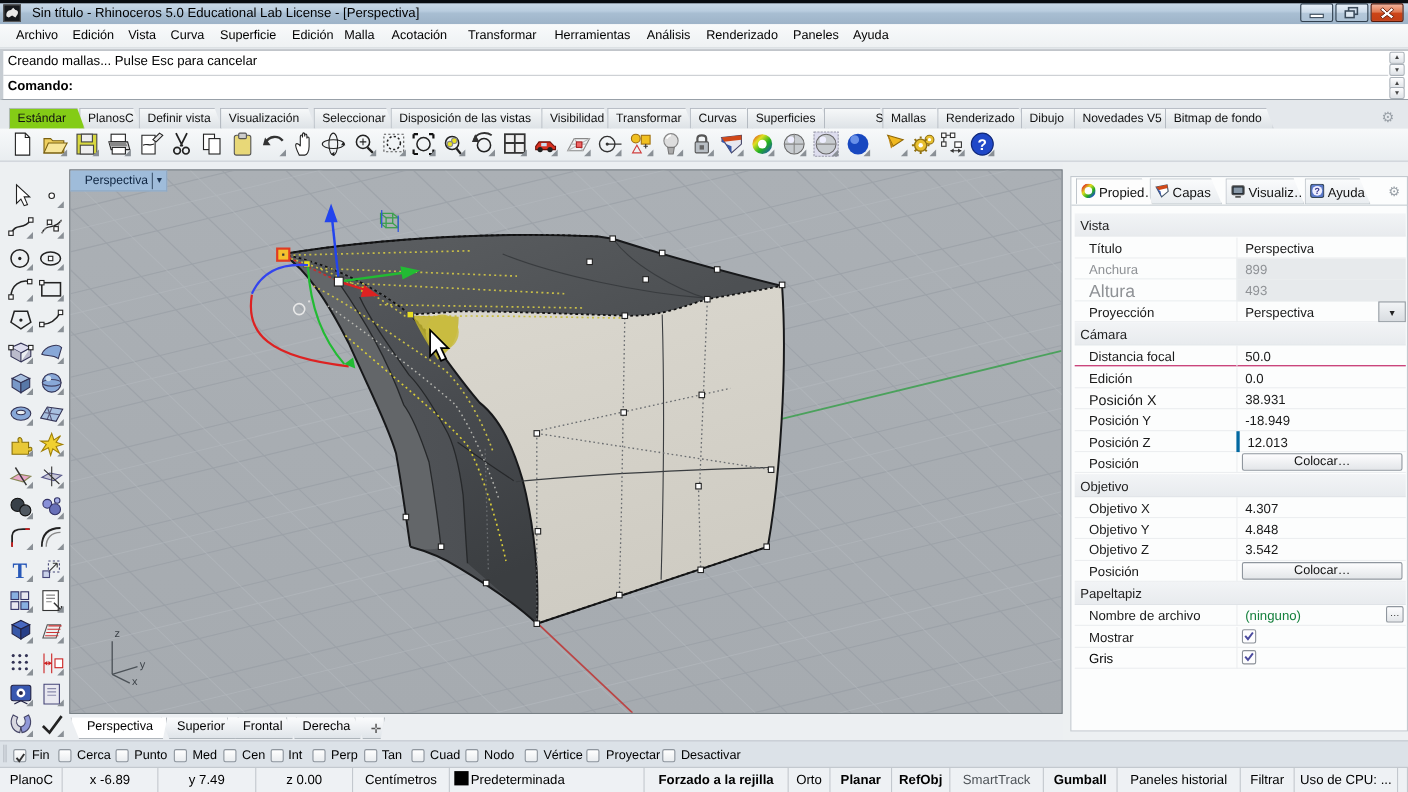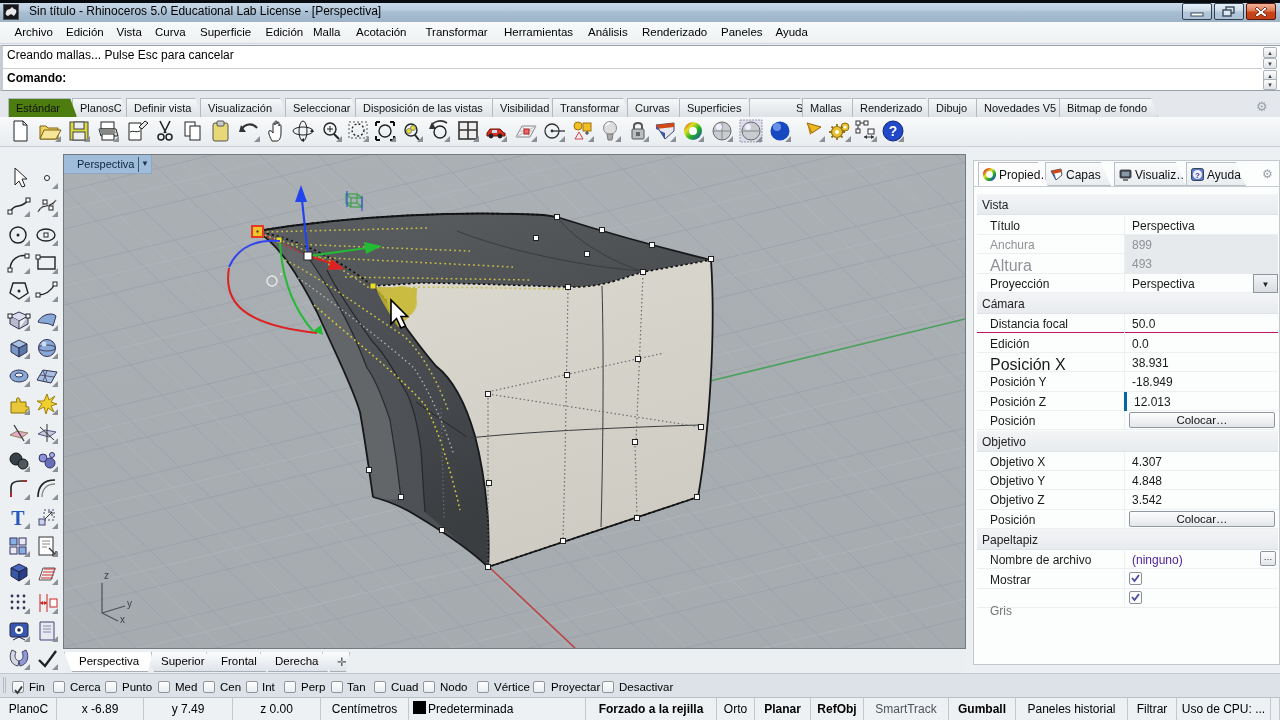--- a/index.html
+++ b/index.html
@@ -24,21 +24,21 @@
 
 #cmdarea { left:0; top:45px; width:1280px; height:46px; background:#fff; border-top:1px solid #98a0a8; border-bottom:1px solid #98a0a8; border-left:3px solid #c6ccd2;}
 #cmd1 { left:7px; top:48px; font-size:12px; color:#000; }
 #cmddiv { left:3px; top:68px; width:1259px; height:1px; background:#c9cdd1; }
 #cmd2 { left:7px; top:71px; font-size:12px; font-weight:bold; color:#000; }
 .sbtn { position:absolute; left:1263px; width:14px; height:11px; background:linear-gradient(#fdfdfe,#dfe3e7); border:1px solid #aab1b8; border-radius:2px; font-size:6px; color:#444; text-align:center; line-height:10px;}
 
 
 #tabbar { left:0; top:91px; width:1280px; height:26px; background:#e4e8ec; }
 .ttab { position:absolute; top:98px; height:19px; background:linear-gradient(#f6f8f9,#dde2e6); border:1px solid #b4bac1; border-bottom:none; font-size:11px; color:#111; padding:3px 10px 0 7px; clip-path:polygon(0 0, calc(100% - 7px) 0, 100% 100%, 0 100%); white-space:nowrap; }
-.ttab.on { background:#4d7c0f; z-index:3; font-weight:normal; }
+.ttab.on { background:#84cc16; z-index:3; font-weight:normal; }
 
 
 #toolbar { left:0; top:117px; width:1280px; height:30px; background:linear-gradient(#f7f9fa,#e9edf0); border-bottom:1px solid #c9ced4; }
 
 
 #dockL { left:0; top:148px; width:63px; height:527px; background:#edf0f2; }
 #dockR { left:966px; top:148px; width:314px; height:527px; background:#edf0f2; }
 
 
 #vp { left:63px; top:154px; width:903px; height:495px; border:1px solid #737a80; background:#a9aeb3; }
@@ -875,21 +875,21 @@
           <span style="position:absolute;left:7px;top:3px;font-size:12px;color:#1a1a1a;white-space:nowrap;">50.0</span>
         </div>
       </div>
       <div style="position:absolute;left:3px;top:172.5px;width:301px;height:19.4px;border-bottom:1px solid #eceef0;">
         <span style="position:absolute;left:13px;top:3px;font-size:12px;color:#1a1a1a;white-space:nowrap;">Edición</span>
         <div style="position:absolute;left:147px;top:0;width:154px;height:19.4px;border-left:1px solid #eceef0;">
           <span style="position:absolute;left:7px;top:3px;font-size:12px;color:#1a1a1a;white-space:nowrap;">0.0</span>
         </div>
       </div>
       <div style="position:absolute;left:3px;top:191.89999999999998px;width:301px;height:19.4px;border-bottom:1px solid #eceef0;">
-        <span style="position:absolute;left:13px;top:3px;font-size:16px;color:#1a1a1a;white-space:nowrap;">Posición X</span>
+        <span style="position:absolute;left:13px;top:3px;font-size:13px;color:#1a1a1a;white-space:nowrap;">Posición X</span>
         <div style="position:absolute;left:147px;top:0;width:154px;height:19.4px;border-left:1px solid #eceef0;">
           <span style="position:absolute;left:7px;top:3px;font-size:12px;color:#1a1a1a;white-space:nowrap;">38.931</span>
         </div>
       </div>
       <div style="position:absolute;left:3px;top:211.3px;width:301px;height:19.4px;border-bottom:1px solid #eceef0;">
         <span style="position:absolute;left:13px;top:3px;font-size:12px;color:#1a1a1a;white-space:nowrap;">Posición Y</span>
         <div style="position:absolute;left:147px;top:0;width:154px;height:19.4px;border-left:1px solid #eceef0;padding-left:32px;">
           <span style="position:absolute;left:7px;top:3px;font-size:12px;color:#1a1a1a;white-space:nowrap;">-18.949</span>
         </div>
       </div>
@@ -931,36 +931,36 @@
         <div style="position:absolute;left:147px;top:0;width:154px;height:19.4px;border-left:1px solid #eceef0;">
           <div style="position:absolute;left:4px;top:1px;width:146px;height:16px;background:linear-gradient(#fdfdfe,#e3e6e9);border:1px solid #8f969e;border-radius:2px;text-align:center;font-size:11.5px;color:#111;padding-top:1px;">Colocar…</div>
         </div>
       </div>
       <div style="position:absolute;left:3px;top:368.1px;width:301px;height:21px;background:linear-gradient(#f2f4f6,#e8ebee);border-bottom:1px solid #dfe3e7;">
         <span style="position:absolute;left:5px;top:4px;font-size:12px;color:#222;">Papeltapiz</span>
       </div>
       <div style="position:absolute;left:3px;top:389.1px;width:301px;height:19.4px;border-bottom:1px solid #eceef0;">
         <span style="position:absolute;left:13px;top:3px;font-size:12px;color:#1a1a1a;white-space:nowrap;">Nombre de archivo</span>
         <div style="position:absolute;left:147px;top:0;width:154px;height:19.4px;border-left:1px solid #eceef0;">
-          <span style="position:absolute;left:7px;top:3px;font-size:12px;color:#4c1d95;">(ninguno)</span>
+          <span style="position:absolute;left:7px;top:3px;font-size:12px;color:#15803d;">(ninguno)</span>
           <div style="position:absolute;left:135px;top:1px;width:16px;height:15px;background:linear-gradient(#fdfdfe,#e3e6e9);border:1px solid #8f969e;border-radius:2px;text-align:center;font-size:9px;color:#333;">…</div>
         </div>
       </div>
       <div style="position:absolute;left:3px;top:408.5px;width:301px;height:19.4px;border-bottom:1px solid #eceef0;">
         <span style="position:absolute;left:13px;top:3px;font-size:12px;color:#1a1a1a;white-space:nowrap;">Mostrar</span>
         <div style="position:absolute;left:147px;top:0;width:154px;height:19.4px;border-left:1px solid #eceef0;">
           <div style="position:absolute;left:4px;top:2px;width:13px;height:13px;background:#fdfdfe;border:1px solid #8a9098;border-radius:2px;">
             <svg width="11" height="11" style="position:absolute;left:0px;top:0px;">
               <path d="M2 5 L4.5 8 L9 2" fill="none" stroke="#4b4b9e" stroke-width="1.8"></path>
             </svg>
           </div>
         </div>
       </div>
       <div style="position:absolute;left:3px;top:427.9px;width:301px;height:19.4px;border-bottom:1px solid #eceef0;">
-        <span style="position:absolute;left:13px;top:3px;font-size:12px;color:#737373;white-space:nowrap;margin-top:12px;">Gris</span>
+        <span style="position:absolute;left:13px;top:3px;font-size:12px;color:#000000;white-space:nowrap;">Gris</span>
         <div style="position:absolute;left:147px;top:0;width:154px;height:19.4px;border-left:1px solid #eceef0;">
           <div style="position:absolute;left:4px;top:2px;width:13px;height:13px;background:#fdfdfe;border:1px solid #8a9098;border-radius:2px;">
             <svg width="11" height="11" style="position:absolute;left:0px;top:0px;">
               <path d="M2 5 L4.5 8 L9 2" fill="none" stroke="#4b4b9e" stroke-width="1.8"></path>
             </svg>
           </div>
         </div>
       </div>
   </div>
 

